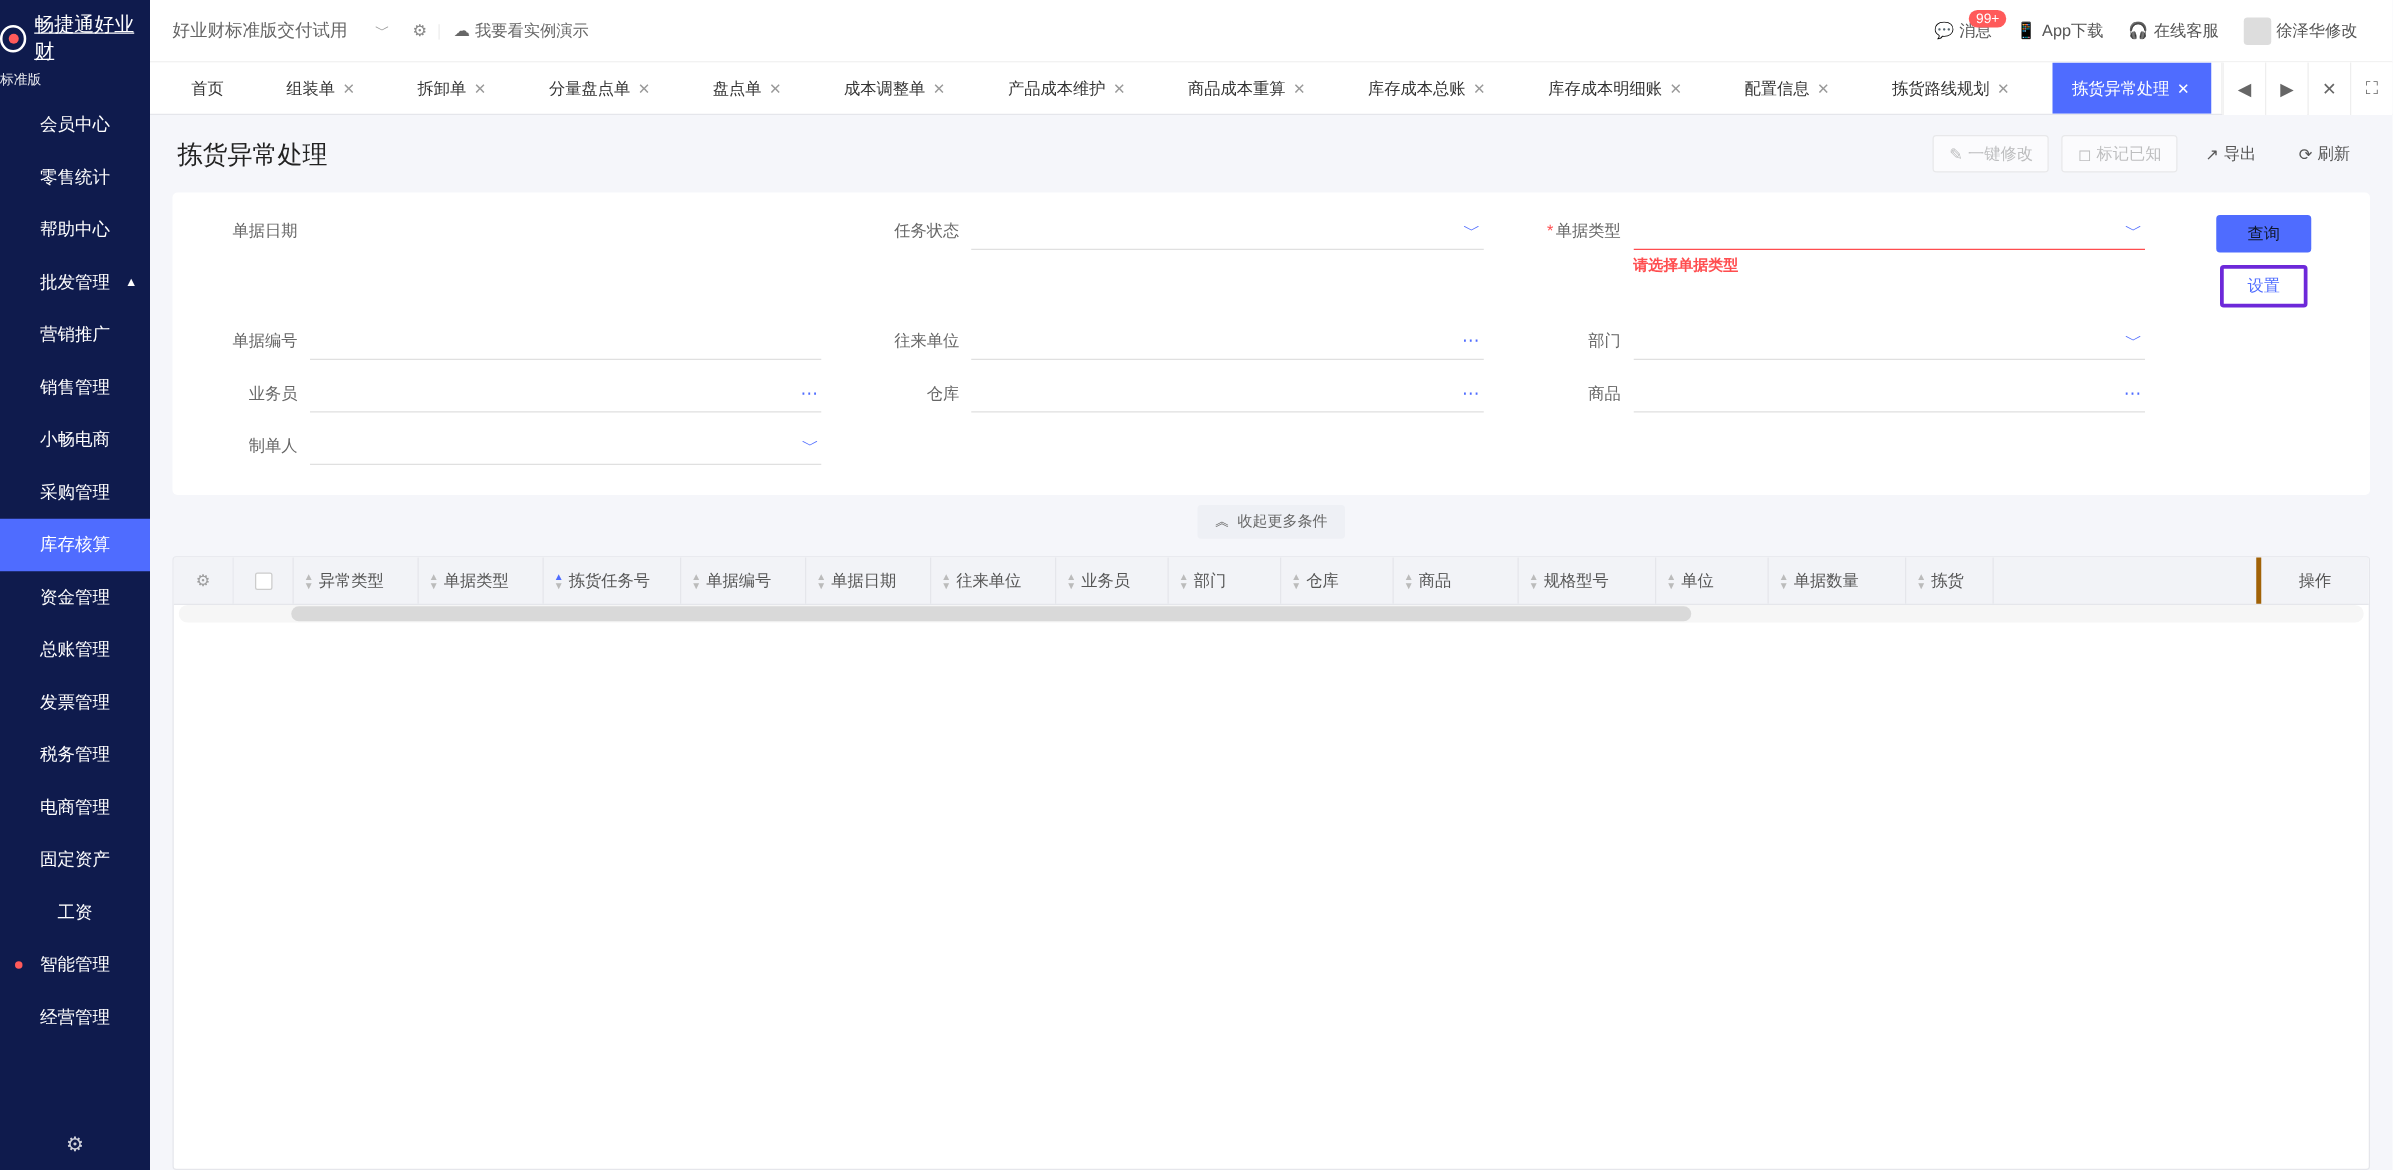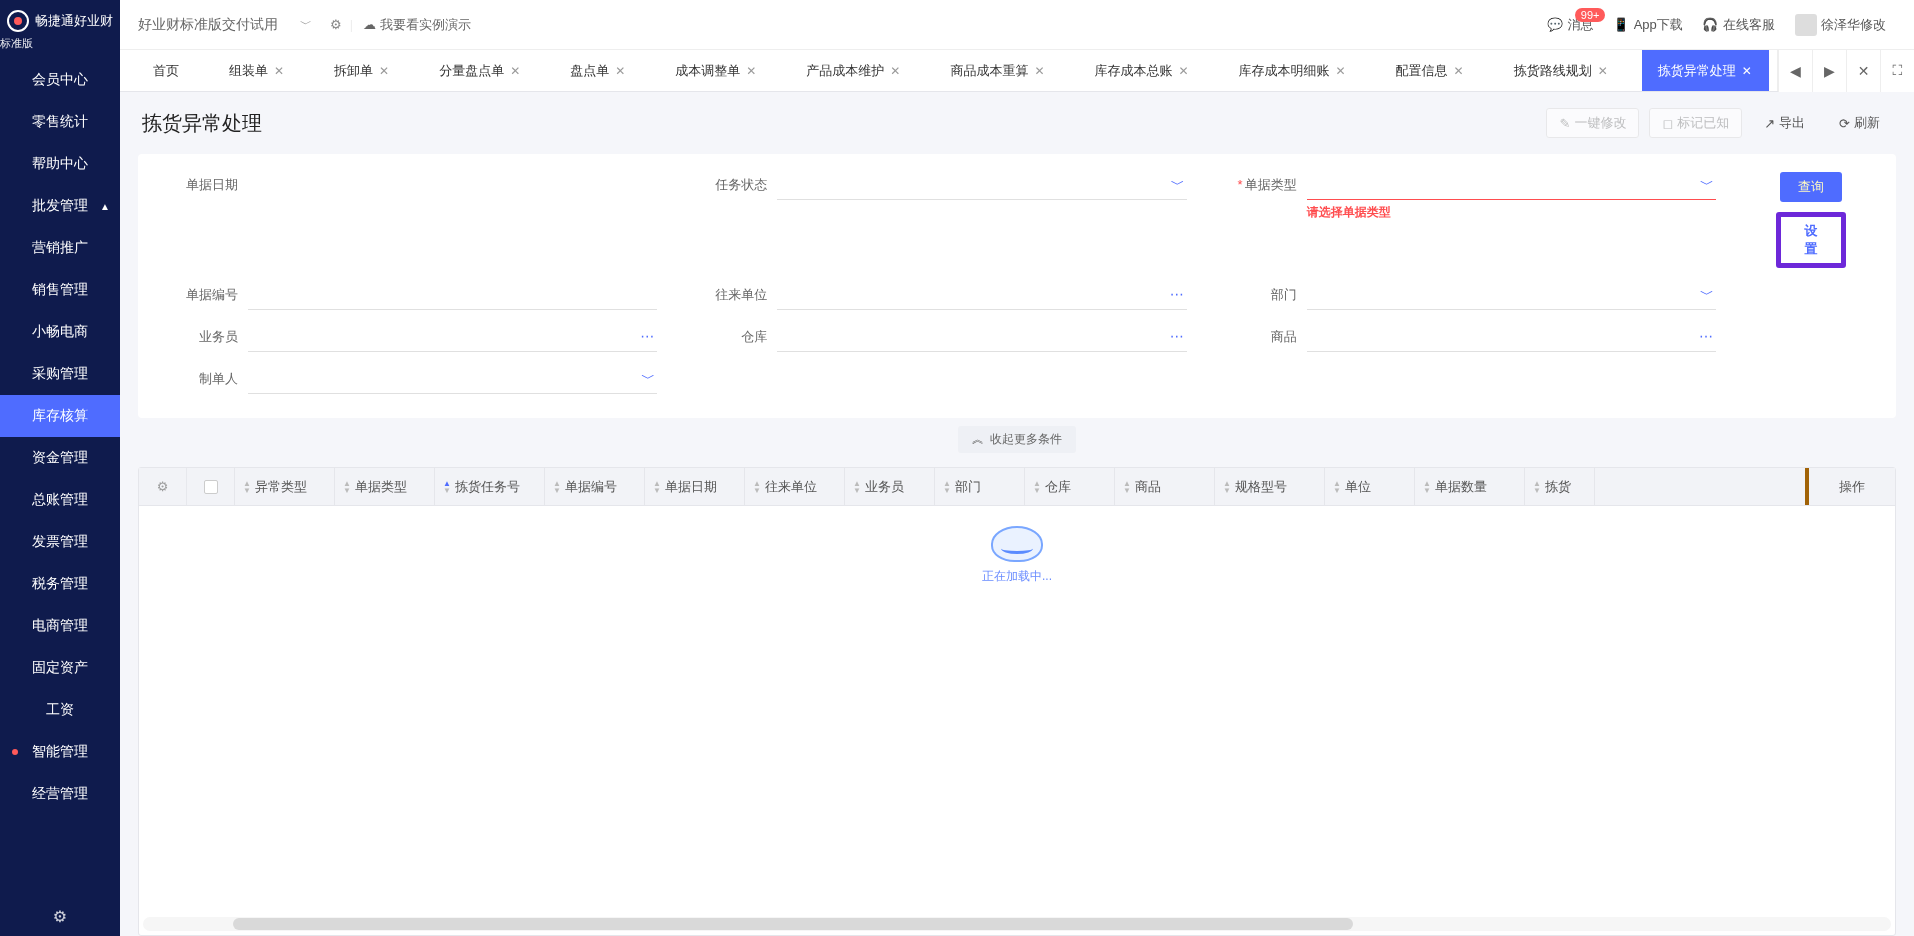--- a/index.html
+++ b/index.html
@@ -5,21 +5,21 @@
 * { box-sizing: border-box; margin: 0; padding: 0; font-family: "Microsoft YaHei", Arial, sans-serif; }
 body { background: #fff; font-size: 13px; color: #333; overflow: hidden; }
 
 .app { display: flex; height: 936px; width: 1914px; }
 
 
 .sidebar { width: 120px; background: #0f1b4d; color: #fff; display: flex; flex-direction: column; }
 .logo { display: flex; align-items: center; justify-content: center; gap: 6px; padding: 10px 0 4px; }
 .logo-icon { width: 22px; height: 22px; border: 2px solid #fff; border-radius: 50%; display: flex; align-items: center; justify-content: center; }
 .logo-icon::after { content: ""; width: 8px; height: 8px; background: #ff5a5a; border-radius: 50%; }
-.logo-text { font-size: 13px; }
+.logo-text { font-size: 16px; text-decoration: underline; }
 .logo-sub { font-size: 11px; text-align: left; padding-bottom: 8px; opacity: .9; }
 .side-items { flex: 1; overflow-y: auto; }
 .side-item { padding: 12px 0; text-align: center; font-size: 14px; cursor: pointer; position: relative; }
 .side-item.active { background: #4f6cff; }
 .side-item .arrow { position: absolute; right: 10px; top: 50%; transform: translateY(-50%); font-size: 10px; }
 .side-item.red::before { content: ""; position: absolute; left: 12px; top: 50%; transform: translateY(-50%); width: 6px; height: 6px; background: #ff5a5a; border-radius: 50%; }
 .side-footer { text-align: center; padding: 10px 0; }
 .gear { font-size: 16px; opacity: .8; }
 
 
@@ -63,22 +63,22 @@
 .date-opts { display: flex; gap: 6px; align-items: center; font-size: 13px; }
 .date-opts span { color: #666; cursor: pointer; padding: 2px 6px; }
 .date-opts span.sel { background: #4f6cff; color: #fff; border-radius: 10px; padding: 2px 8px; }
 .date-range { font-size: 13px; color: #666; margin-top: 2px; }
 .ctl { width: 100%; height: 28px; border: none; border-bottom: 1px solid #e0e0e0; background: transparent; padding: 0 24px 0 2px; font-size: 13px; }
 .ctl.err { border-bottom-color: #ff4d4f; }
 .ctl-icon { position: absolute; right: 2px; top: 4px; color: #4f6cff; font-size: 14px; pointer-events: none; }
 .ctl-icon.dots { color: #4f6cff; letter-spacing: 1px; }
 .err-msg { color: #ff4d4f; font-size: 12px; margin-top: 4px; font-weight: bold; }
 .side-actions { width: 110px; display: flex; flex-direction: column; gap: 10px; align-items: center; }
-.btn-primary { background: #4f6cff; color: #fef9c3; border: none; border-radius: 3px; padding: 6px 18px; font-size: 13px; cursor: pointer; width: 62px; }
-.btn-plain { background: #fff; color: #4f6cff; border: 5px solid #6d28d9; border-radius: 3px; padding: 5px 18px; font-size: 13px; cursor: pointer; width: 70px; font-weight: bold; }
+.btn-primary { background: #4f6cff; color: #0f172a; border: none; border-radius: 3px; padding: 6px 18px; font-size: 13px; cursor: pointer; width: 76px; }
+.btn-plain { background: #fff; color: #4f6cff; border: 3px solid #6d28d9; border-radius: 3px; padding: 5px 18px; font-size: 13px; cursor: pointer; width: 70px; }
 
 .collapse-bar { text-align: center; margin: 8px 18px 0; }
 .collapse-btn { display: inline-flex; align-items: center; gap: 6px; background: #eef0f5; border: none; border-radius: 3px; padding: 5px 14px; font-size: 12px; color: #666; cursor: pointer; }
 
 
 .table-wrap { margin: 14px 18px 0; background: #fff; border: 1px solid #e5e6eb; border-radius: 3px; flex: 1; display: flex; flex-direction: column; min-height: 0; }
 .thead { display: flex; background: #f2f3f7; border-bottom: 1px solid #e5e6eb; height: 38px; align-items: center; }
 .th { flex: 0 0 auto; padding: 0 8px; display: flex; align-items: center; gap: 4px; color: #555; font-size: 13px; border-right: 1px solid #e5e6eb; height: 100%; }
 .th .sort { display: flex; flex-direction: column; font-size: 8px; line-height: 7px; color: #bbb; }
 .th .sort .asc.on { color: #4f6cff; }
@@ -424,25 +424,19 @@
           </div>
           <div class="th" style="width: 70px;">
             <span class="sort">
               <span class="asc">▲</span>
               <span>▼</span>
             </span>
             <span>拣货</span>
           </div>
           <div class="th op">操作</div>
         </div>
-      <div class="tbody">
-        <div class="loading">
-          <div class="cloud"></div>
-          <div class="loading-text">正在加载中...</div>
-        </div>
-      </div>
       <div class="hscroll">
           <div class="hscroll-thumb"></div>
         </div>
     </div>
 
   </div>
 </div>
 
 </body></html>

